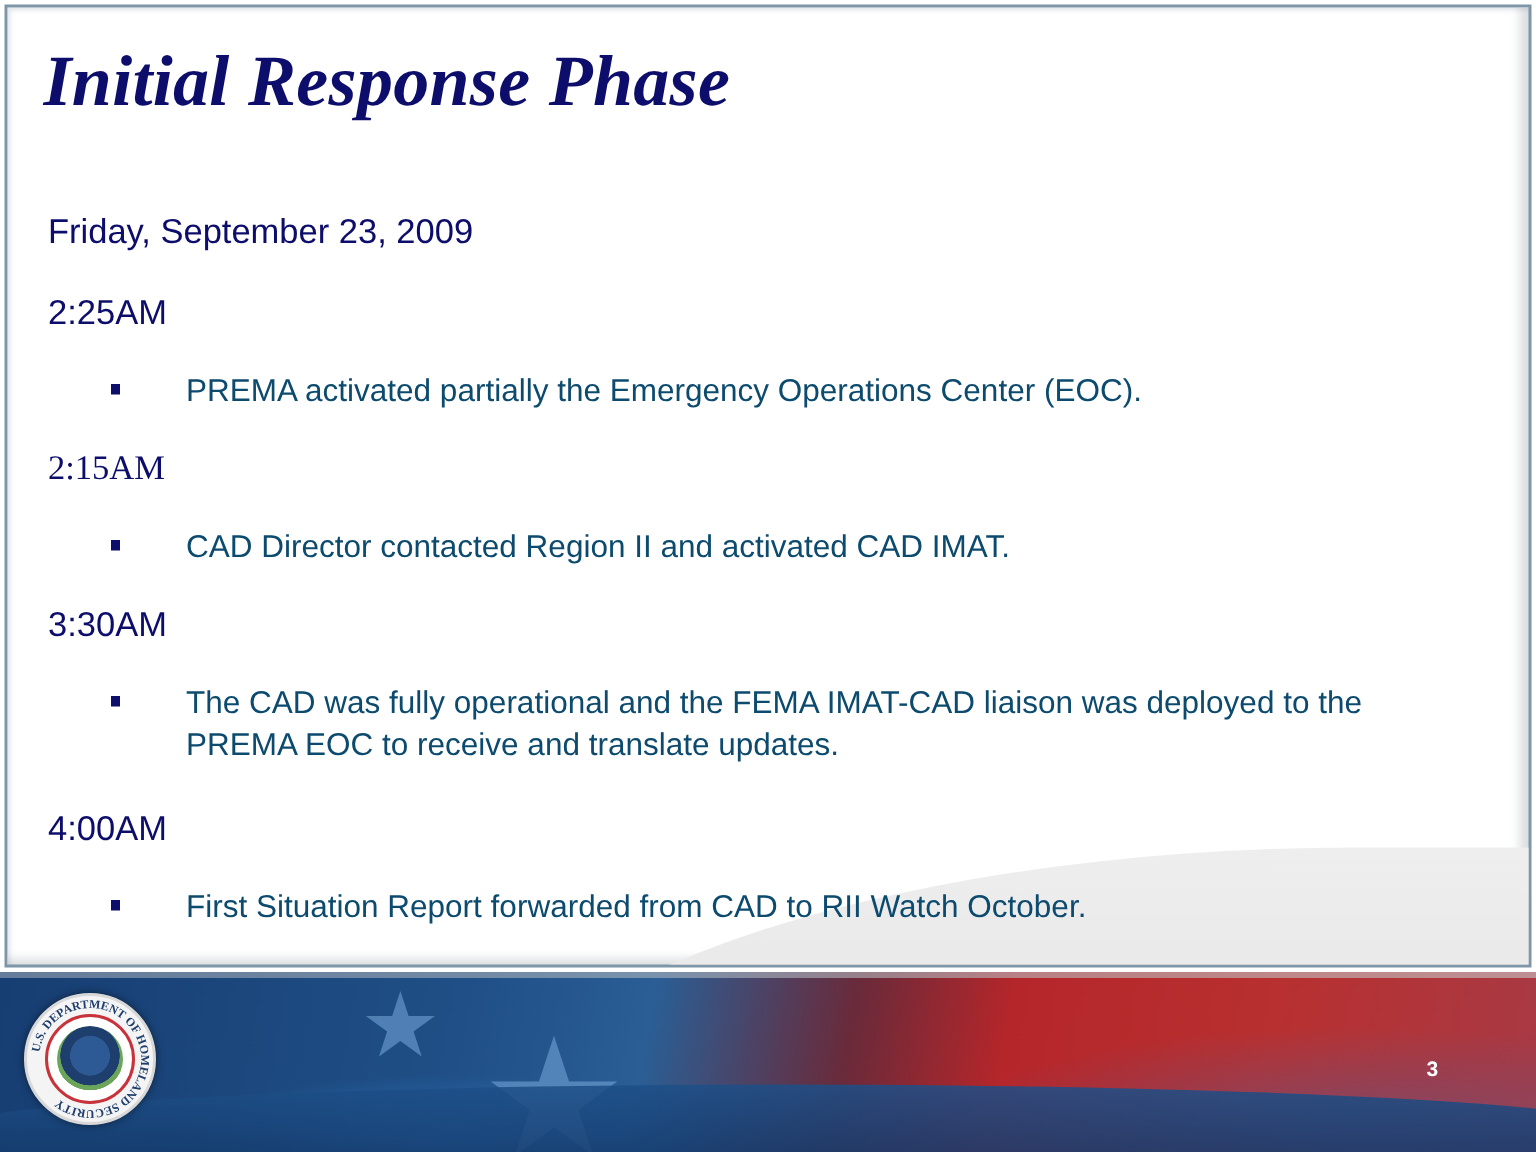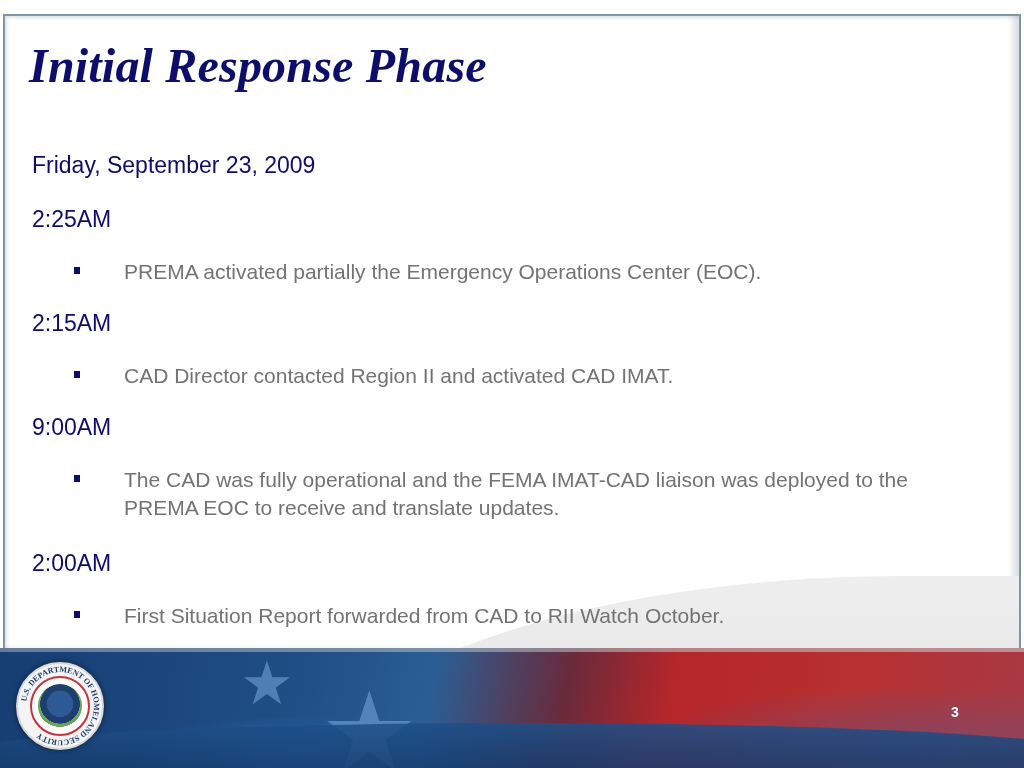--- a/index.html
+++ b/index.html
@@ -5,39 +5,38 @@
   * { margin: 0; padding: 0; box-sizing: border-box; }
   html, body { width: 1024px; height: 768px; overflow: hidden; background: #ffffff; }
   body { position: relative; font-family: "Liberation Sans", sans-serif; }
 
   .slide-frame {
     position: absolute; left: 3px; top: 3px; width: 1018px; height: 642px;
     background: #ffffff;
     border: 2px solid #7f95a8;
     box-shadow: inset -6px -4px 6px rgba(120,130,140,0.25), inset 2px 2px 3px rgba(120,140,160,0.2);
     overflow: hidden;
-    margin-top: 11px;
   }
   .swoosh {
     position: absolute; left: 300px; top: 560px; width: 1000px; height: 220px;
     background: linear-gradient(to bottom, #eeeeee, #e2e2e2);
     border-radius: 60% 0 0 0 / 100% 0 0 0;
   }
   .title {
     position: absolute; left: 24px; top: 22px;
     font-family: "Liberation Serif", serif; font-style: italic; font-weight: bold;
     font-size: 48px; color: #0d0d6b; letter-spacing: 0.2px; white-space: nowrap;
   }
   .content { position: absolute; left: 27px; top: 136px; width: 960px; color: #0d0d6b; font-size: 23px; }
   .line { position: absolute; white-space: nowrap; }
   .bullet-item { position: absolute; left: 0; width: 900px; }
   .bullet-glyph {
     position: absolute; left: 42px; top: 9px; width: 6px; height: 7px; background: #0d0d6b;
   }
-  .bullet-text { position: absolute; left: 92px; font-size: 21px; line-height: 28px; color: #737373; width: 800px; }
+  .bullet-text { position: absolute; left: 92px; font-size: 21px; line-height: 28px; color: #0c4a6e; width: 800px; }
 
   .footer {
     position: absolute; left: 0; top: 648px; width: 1024px; height: 120px; overflow: hidden;
     background:
       radial-gradient(ellipse 260px 60px at 300px 110px, rgba(60,140,220,0.55), transparent 70%),
       radial-gradient(ellipse 380px 90px at 900px 100px, rgba(110,80,120,0.7), transparent 70%),
       linear-gradient(100deg, #173e73 0%, #1f4f86 30%, #2a5e95 42%, #6a2a3a 55%, #b5262a 65%, #b83030 82%, #a73a45 100%);
   }
   .footer-wave {
     position: absolute; left: -50px; top: 75px; width: 1150px; height: 80px;
@@ -72,33 +71,33 @@
 
   <div class="content">
     <div class="line" style="top:0px;">Friday, September 23, 2009</div>
 
     <div class="line" style="top:54px;">2:25AM</div>
     <div class="bullet-item" style="top:106px;">
       <span class="bullet-glyph"></span>
       <span class="bullet-text">PREMA activated partially the Emergency Operations Center (EOC).</span>
     </div>
 
-    <div class="line" style="top:158px;">2:15AM</div>
+    <div class="line" style="top:158px;font-family:Liberation Serif, serif;">2:15AM</div>
     <div class="bullet-item" style="top:210px;">
       <span class="bullet-glyph"></span>
       <span class="bullet-text">CAD Director contacted Region II and activated CAD IMAT.</span>
     </div>
 
-    <div class="line" style="top:262px;">9:00AM</div>
+    <div class="line" style="top:262px;">3:30AM</div>
     <div class="bullet-item" style="top:314px;">
       <span class="bullet-glyph"></span>
       <span class="bullet-text" style="width:790px;">The CAD was fully operational and the FEMA IMAT-CAD liaison was deployed to the PREMA EOC to receive and translate updates.</span>
     </div>
 
-    <div class="line" style="top:398px;">2:00AM</div>
+    <div class="line" style="top:398px;">4:00AM</div>
     <div class="bullet-item" style="top:450px;">
       <span class="bullet-glyph"></span>
       <span class="bullet-text">First Situation Report forwarded from CAD to RII Watch October.</span>
     </div>
   </div>
 </div>
 
 <div class="footer">
   <div class="footer-topline"></div>
   <span class="star" style="left:240px; top:0px; font-size:60px;">★</span>

